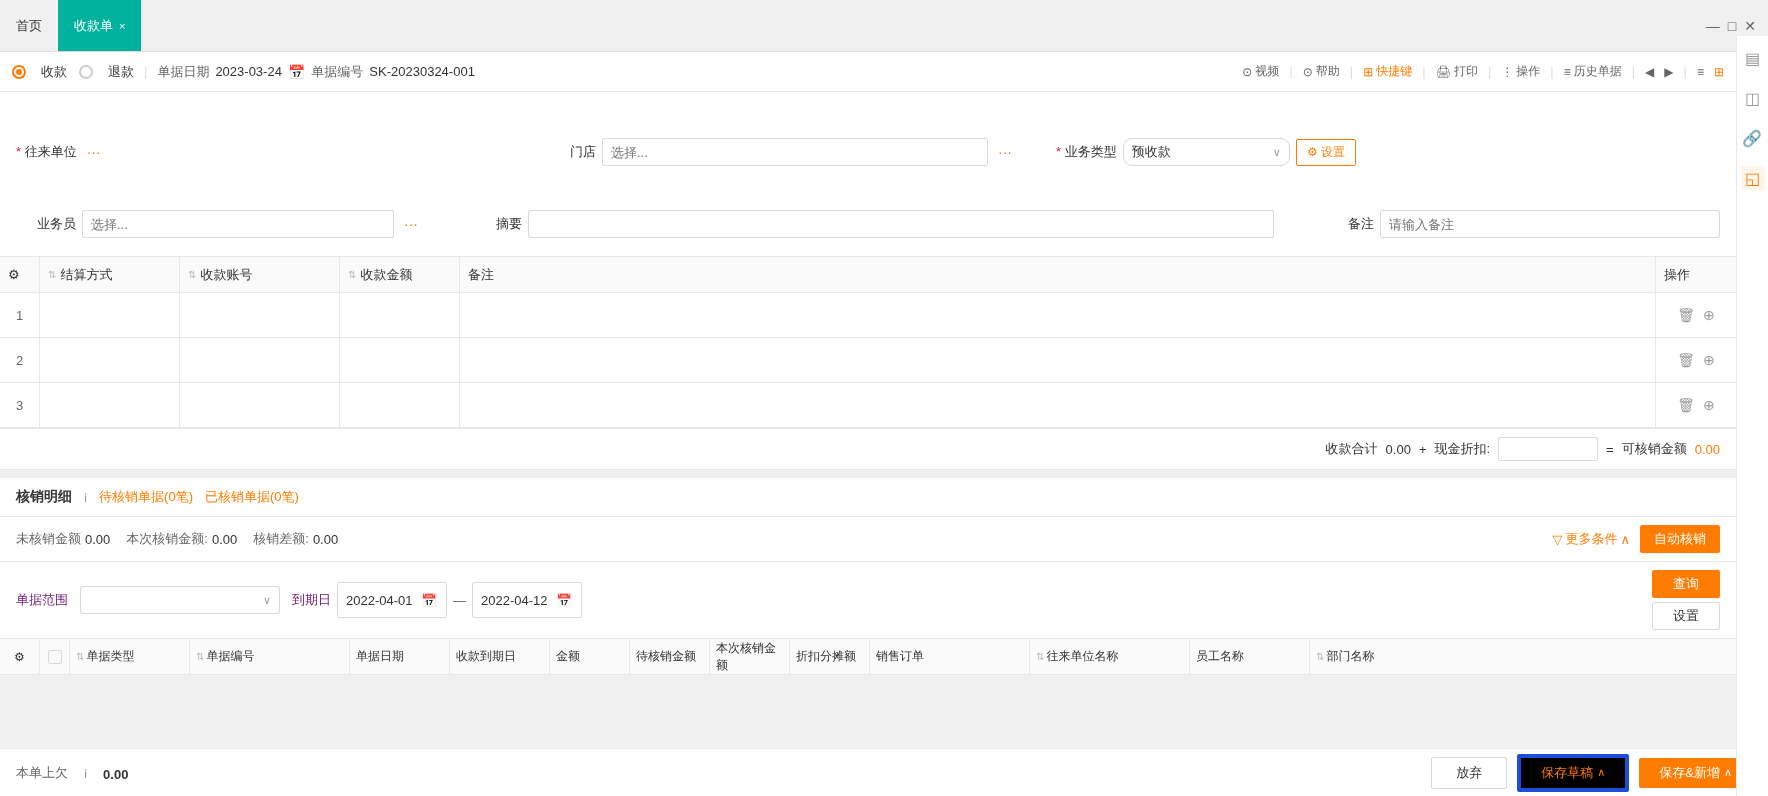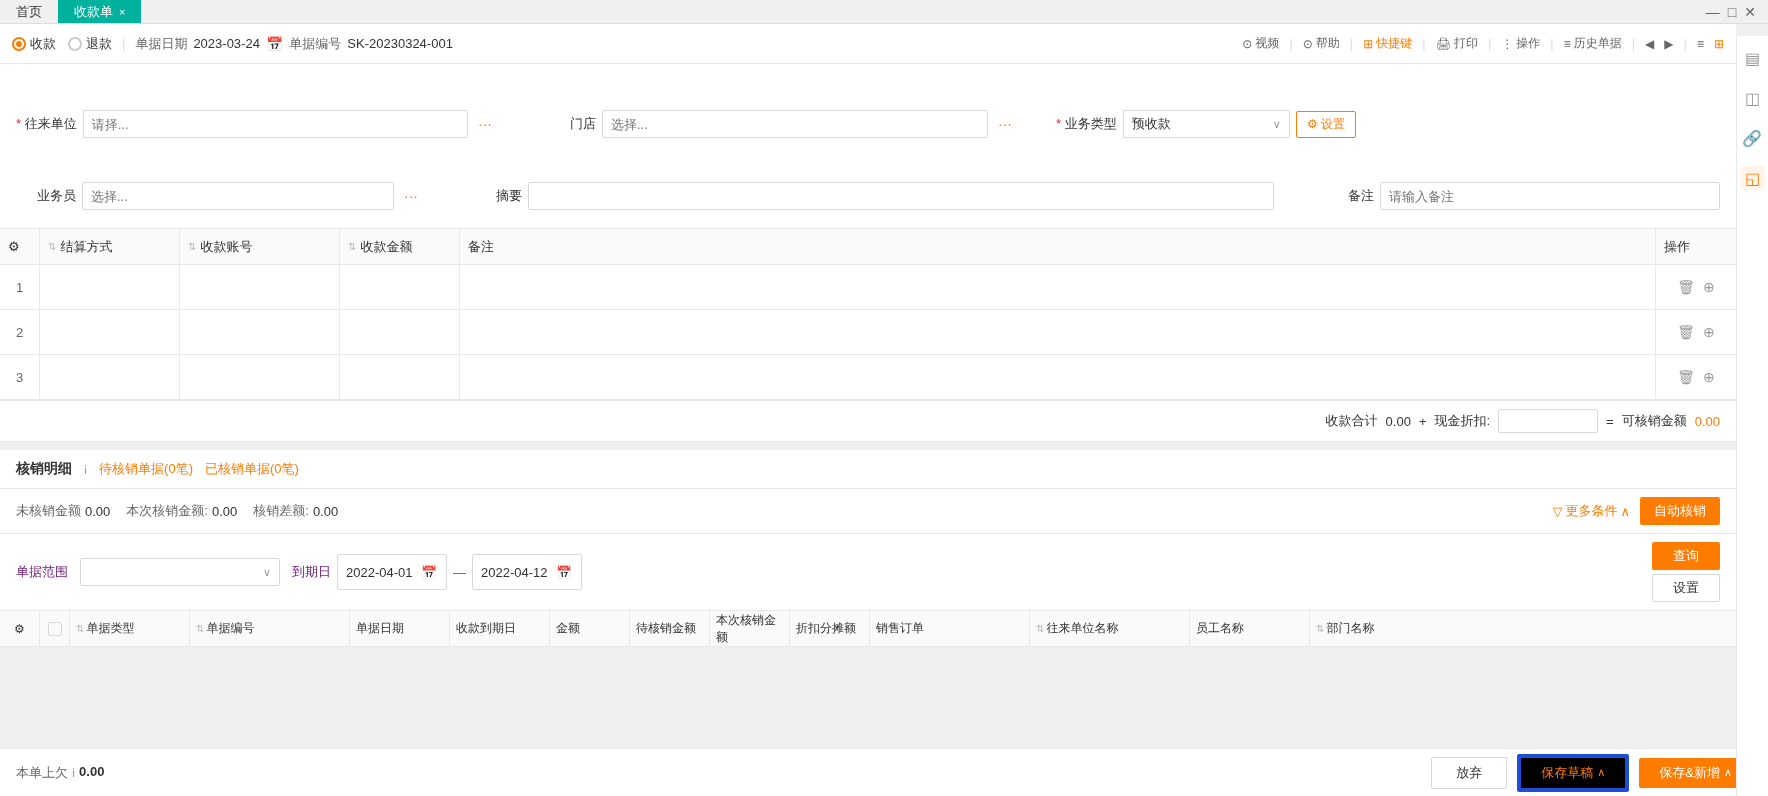--- a/index.html
+++ b/index.html
@@ -1,41 +1,41 @@
 <!DOCTYPE html>
 <html><head>
   <meta charset="utf-8">
   <style>
     * { box-sizing: border-box; margin: 0; padding: 0; }
     body { font-family: 'Microsoft YaHei', Arial, sans-serif; font-size: 13px; background: #f0f0f0; color: #333; height: 796px; overflow: hidden; }
 
     
     .tab-bar {
-      display: flex; align-items: center; background: #f0f0f0; height: 24px;
+      display: flex; align-items: center; background: #f0f0f0; height: 52px;
       border-bottom: 1px solid #ddd;
     }
     .tab-home {
       padding: 0 16px; height: 100%; display: flex; align-items: center;
       background: #f0f0f0; color: #333; cursor: pointer; font-size: 13px;
     }
     .tab-active {
       padding: 0 16px; height: 100%; display: flex; align-items: center;
       background: #00b19d; color: #fff; cursor: pointer; font-size: 13px; gap: 6px;
     }
     .tab-close { font-size: 11px; cursor: pointer; }
     .tab-bar-right { margin-left: auto; display: flex; align-items: center; gap: 8px; padding-right: 12px; }
     .win-btn { cursor: pointer; font-size: 14px; color: #666; }
 
     
     .toolbar {
       display: flex; align-items: center; background: #fff; height: 40px;
       padding: 0 12px; border-bottom: 1px solid #e8e8e8; gap: 6px;
     }
     .radio-group { display: flex; align-items: center; gap: 12px; }
-    .radio-item { display: flex; align-items: center; gap: 4px; cursor: pointer; font-family: Liberation Serif, serif; }
+    .radio-item { display: flex; align-items: center; gap: 15px; cursor: pointer; font-family: Liberation Serif, serif; }
     .radio-dot { width: 14px; height: 14px; border-radius: 50%; border: 2px solid #ccc; display: flex; align-items: center; justify-content: center; }
     .radio-dot.active { border-color: #ff7c00; }
     .radio-dot.active::after { content: ''; width: 6px; height: 6px; border-radius: 50%; background: #ff7c00; }
     .toolbar-divider { color: #ddd; margin: 0 4px; }
     .toolbar-label { color: #666; font-size: 13px; }
     .toolbar-value { color: #333; font-size: 13px; }
     .toolbar-icon { color: #ff7c00; cursor: pointer; font-size: 14px; }
     .toolbar-right { margin-left: auto; display: flex; align-items: center; gap: 10px; }
     .toolbar-btn { display: flex; align-items: center; gap: 3px; cursor: pointer; color: #666; font-size: 12px; }
     .toolbar-btn.highlight { color: #ff7c00; }
@@ -47,21 +47,21 @@
     .form-row { display: flex; align-items: center; gap: 0; margin-bottom: 8px; }
     .form-field { display: flex; align-items: center; flex: 1; gap: 6px; margin-top: 36px; }
     .form-label { color: #333; font-size: 13px; white-space: nowrap; min-width: 60px; text-align: right; }
     .form-label.required::before { content: '* '; color: #f5222d; }
     .form-input {
       flex: 1; height: 28px; border: 1px solid #d9d9d9; border-radius: 2px;
       padding: 0 8px; font-size: 13px; color: #999; outline: none;
     }
     .form-more { color: #ff7c00; cursor: pointer; font-size: 14px; padding: 0 4px; }
     .form-select {
-      flex: 1; height: 28px; border: 1px solid #d9d9d9; border-radius: 2px;
+      flex: 1; height: 28px; border: 1px solid #d9d9d9; border-radius: 9px;
       padding: 8px 8px; font-size: 13px; display: flex; align-items: center;
       justify-content: space-between; cursor: pointer;
     }
     .form-select-val { color: #333; }
     .form-select-arrow { color: #999; }
     .settings-btn {
       background: #fff; border: 1px solid #ff7c00; color: #ff7c00; 
       padding: 4px 10px; border-radius: 2px; cursor: pointer; font-size: 12px;
       display: flex; align-items: center; gap: 3px;
     }
@@ -171,21 +171,21 @@
     }
     .checkbox-cell { display: flex; align-items: center; justify-content: center; }
     .checkbox { width: 14px; height: 14px; border: 1px solid #d9d9d9; border-radius: 2px; cursor: pointer; }
 
     
     .footer {
       position: fixed; bottom: 0; left: 0; right: 0;
       background: #fff; border-top: 1px solid #e8e8e8;
       height: 48px; display: flex; align-items: center; padding: 0 16px;
     }
-    .footer-left { display: flex; align-items: flex-start; gap: 4px; }
+    .footer-left { display: flex; align-items: flex-end; gap: 16px; }
     .footer-label { color: #666; font-size: 13px; }
     .footer-value { color: #333; font-weight: 600; font-size: 13px; }
     .footer-right { margin-left: auto; display: flex; align-items: center; gap: 10px; }
     .abandon-btn {
       background: #fff; border: 1px solid #d9d9d9; color: #333; padding: 6px 24px;
       border-radius: 2px; cursor: pointer; font-size: 13px;
     }
     .draft-btn {
       background: #000000; border: 4px solid #1d4ed8; color: #ff7c00; padding: 6px 20px;
       border-radius: 2px; cursor: pointer; font-size: 13px; display: flex; align-items: center; gap: 4px;
@@ -290,21 +290,20 @@
       <div class="toolbar-btn highlight">
         <span>⊞</span>
       </div>
     </div>
   </div>
 
   <div class="form-area">
     <div class="form-row">
       <div class="form-field" style="max-width:480px">
         <span class="form-label required">往来单位</span>
-        <input class="form-input" type="text" placeholder="请择..." style="">
         <span class="form-more">···</span>
       </div>
       <div class="form-field" style="max-width:480px; margin-left:40px">
         <span class="form-label">门店</span>
         <input class="form-input" type="text" placeholder="选择..." style="">
         <span class="form-more">···</span>
       </div>
       <div class="form-field" style="margin-left:40px; max-width:300px">
         <span class="form-label required">业务类型</span>
         <div class="form-select">

